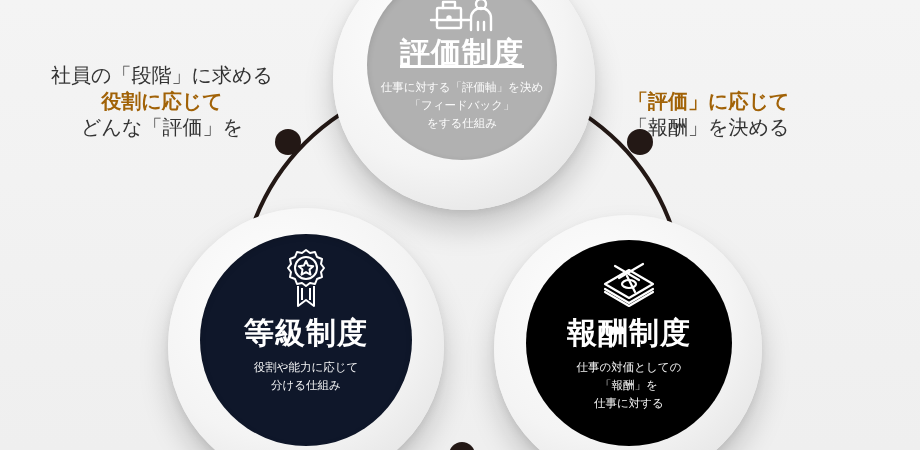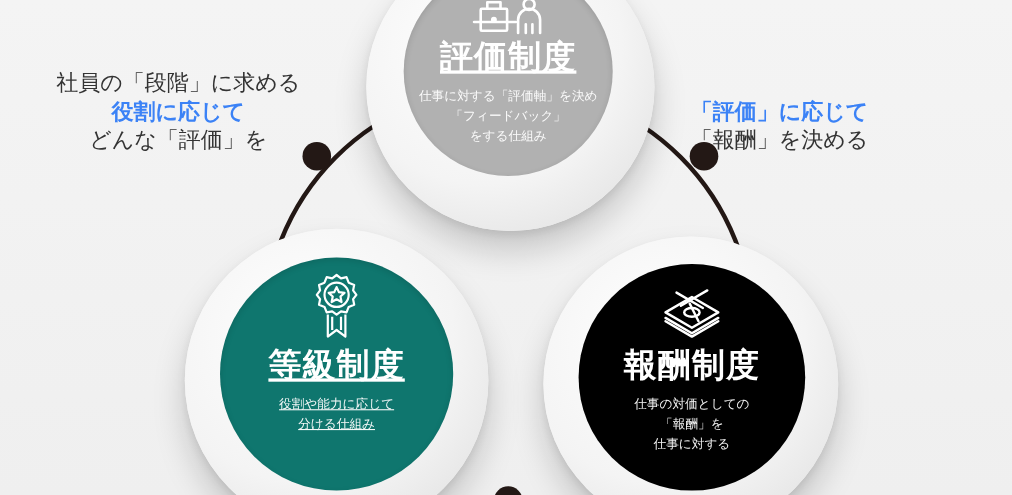--- a/index.html
+++ b/index.html
@@ -17,22 +17,22 @@
   .disc {
     position:absolute; border-radius:50%;
     display:flex; flex-direction:column; align-items:center; justify-content:flex-start;
     color:#fff; text-align:center;
     box-shadow: inset 0 2px 6px rgba(0,0,0,0.12);
   }
   .disc .title { font-weight:bold; font-size:30px; letter-spacing:1px; line-height:1.1; }
   .disc .desc { font-size:11.5px; line-height:1.55; margin-top:10px; opacity:0.95; }
   .icon-box { display:flex; justify-content:center; }
 
-  .side-text { position:absolute; text-align:center; color:#333; font-size:20px; line-height:1.3; }
-  .side-text .em { color:#3b82f6; font-weight:bold; }
+  .side-text { position:absolute; text-align:center; color:#333; font-size:20px; line-height:1.3;font-family:Liberation Serif, serif; }
+  .side-text .em { color:#a16207; font-weight:bold; }
 </style>
 </head>
 <body>
 
 <svg class="arc-svg" viewBox="0 0 920 450">
   <circle cx="462" cy="300" r="222" fill="none" stroke="#231815" stroke-width="4"></circle>
   <circle cx="288" cy="142" r="13" fill="#231815"></circle>
   <circle cx="640" cy="142" r="13" fill="#231815"></circle>
   <circle cx="462" cy="455" r="13" fill="#231815"></circle>
 </svg>
@@ -52,21 +52,21 @@
   </div>
   <div class="title" style="margin-top:4px;text-decoration:underline;">評価制度</div>
   <div class="desc">
     <div>仕事に対する「評価軸」を決め</div>
     <div>「フィードバック」</div>
     <div>をする仕組み</div>
   </div>
 </div>
 
 <div class="ring" style="left:168px; top:208px; width:276px; height:276px;"></div>
-<div class="disc" style="left:200px; top:234px; width:212px; height:212px; background:#0f766e;text-decoration:underline;">
+<div class="disc" style="left:200px; top:234px; width:212px; height:212px; background:#0f172a;">
   <div class="icon-box" style="margin-top:14px;">
     <svg width="40" height="62" viewBox="0 0 40 62" fill="none" stroke="#fff" stroke-width="2" stroke-linejoin="round">
       <path d="M20 2 l4 3 5-1 2 5 5 2-1 5 3 4-3 4 1 5-5 2-2 5-5-1-4 3-4-3-5 1-2-5-5-2 1-5-3-4 3-4-1-5 5-2 2-5 5 1z"></path>
       <circle cx="20" cy="20" r="11"></circle>
       <path d="M20 13 l2.2 4.6 5 .6-3.7 3.4 1 5-4.5-2.5-4.5 2.5 1-5-3.7-3.4 5-.6z"></path>
       <path d="M12 38 V58 l8-6 8 6 V38"></path>
       <path d="M16 40 V52 M24 40 V52"></path>
     </svg>
   </div>
   <div class="title" style="margin-top:6px;">等級制度</div>

